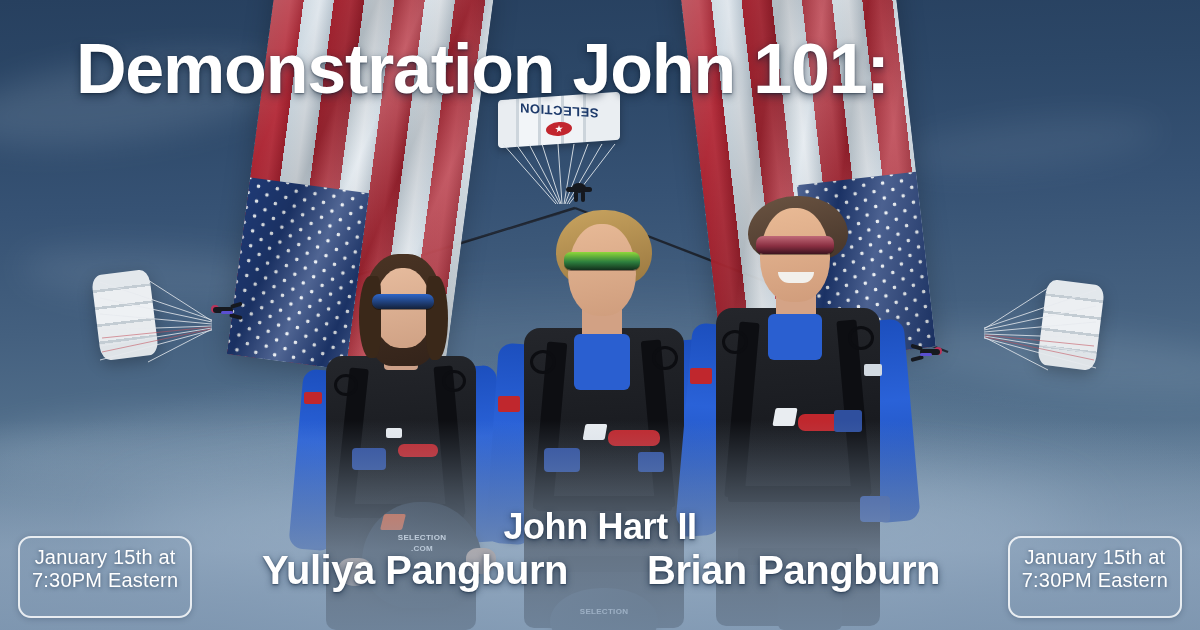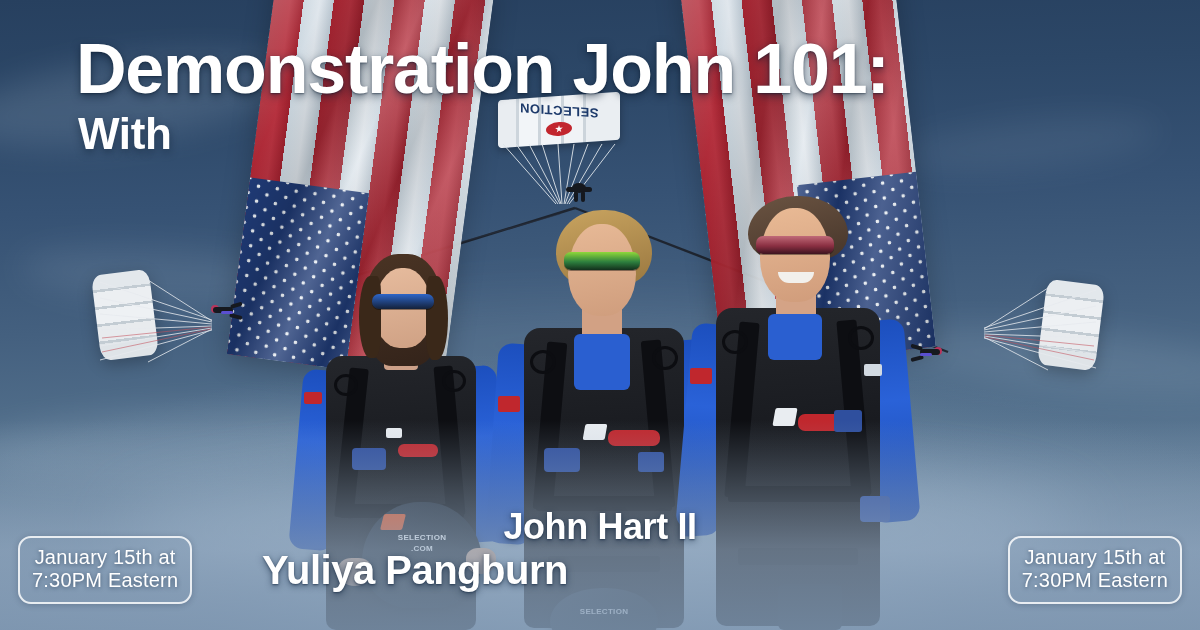--- a/index.html
+++ b/index.html
@@ -121,21 +121,21 @@
     font-size:44px;font-weight:700;color:#fff;letter-spacing:-.3px;line-height:1;
     text-shadow:0 3px 9px rgba(10,25,45,.5);}
 
   .nameTxt{position:absolute;color:#fff;font-weight:700;white-space:nowrap;
     text-shadow:0 2px 7px rgba(15,35,60,.6),0 1px 2px rgba(15,35,60,.55);}
   #nameCenter{left:0;right:0;top:506px;text-align:center;font-size:36px;letter-spacing:-.4px;}
   #nameLeft{left:262px;top:548px;font-size:40px;letter-spacing:-.5px;}
   #nameRight{left:647px;top:548px;font-size:40px;letter-spacing:-.5px;}
 
   .badge{position:absolute;border:2px solid rgba(255,255,255,.82);border-radius:13px;
-    padding:8px 12px 10px;color:#fff;font-size:20px;line-height:1.16;text-align:center;
+    padding:8px 12px 24px;color:#fff;font-size:20px;line-height:1.16;text-align:center;
     font-weight:400;letter-spacing:.2px;
     text-shadow:0 1px 4px rgba(15,35,60,.55);
     box-shadow:0 1px 6px rgba(10,25,45,.22);}
   #badgeLeft{left:18px;top:536px;}
   #badgeRight{right:18px;top:536px;}
   .badge .l2{display:block;}
 </style>
 </head>
 <body>
 
@@ -322,24 +322,24 @@
       <div class="patchWhite" style="left:182px;top:168px;width:18px;height:12px;background:#d2dae2;"></div>
       <div class="harness" style="left:56px;top:352px;width:120px;height:17px;"></div>
       <div style="position:absolute;left:96px;top:388px;width:64px;height:46px;border-radius:6px;background:#14171d;"></div>
       <div class="patchBlue" style="left:178px;top:300px;width:30px;height:26px;border-radius:4px;"></div>
     </div>
   </div>
 
   <div id="haze"></div>
 
   <div id="title">Demonstration John 101:</div>
-  <div id="subtitle">With</div>
 
   <div class="nameTxt" id="nameCenter">John Hart II</div>
   <div class="nameTxt" id="nameLeft">Yuliya Pangburn</div>
+  <div class="nameTxt" id="nameRight">Brian Pangburn</div>
 
   <div class="badge" id="badgeLeft">
     <span>January 15th at</span>
     <span class="l2">7:30PM Eastern</span>
   </div>
   <div class="badge" id="badgeRight">
     <span>January 15th at</span>
     <span class="l2">7:30PM Eastern</span>
   </div>
 

